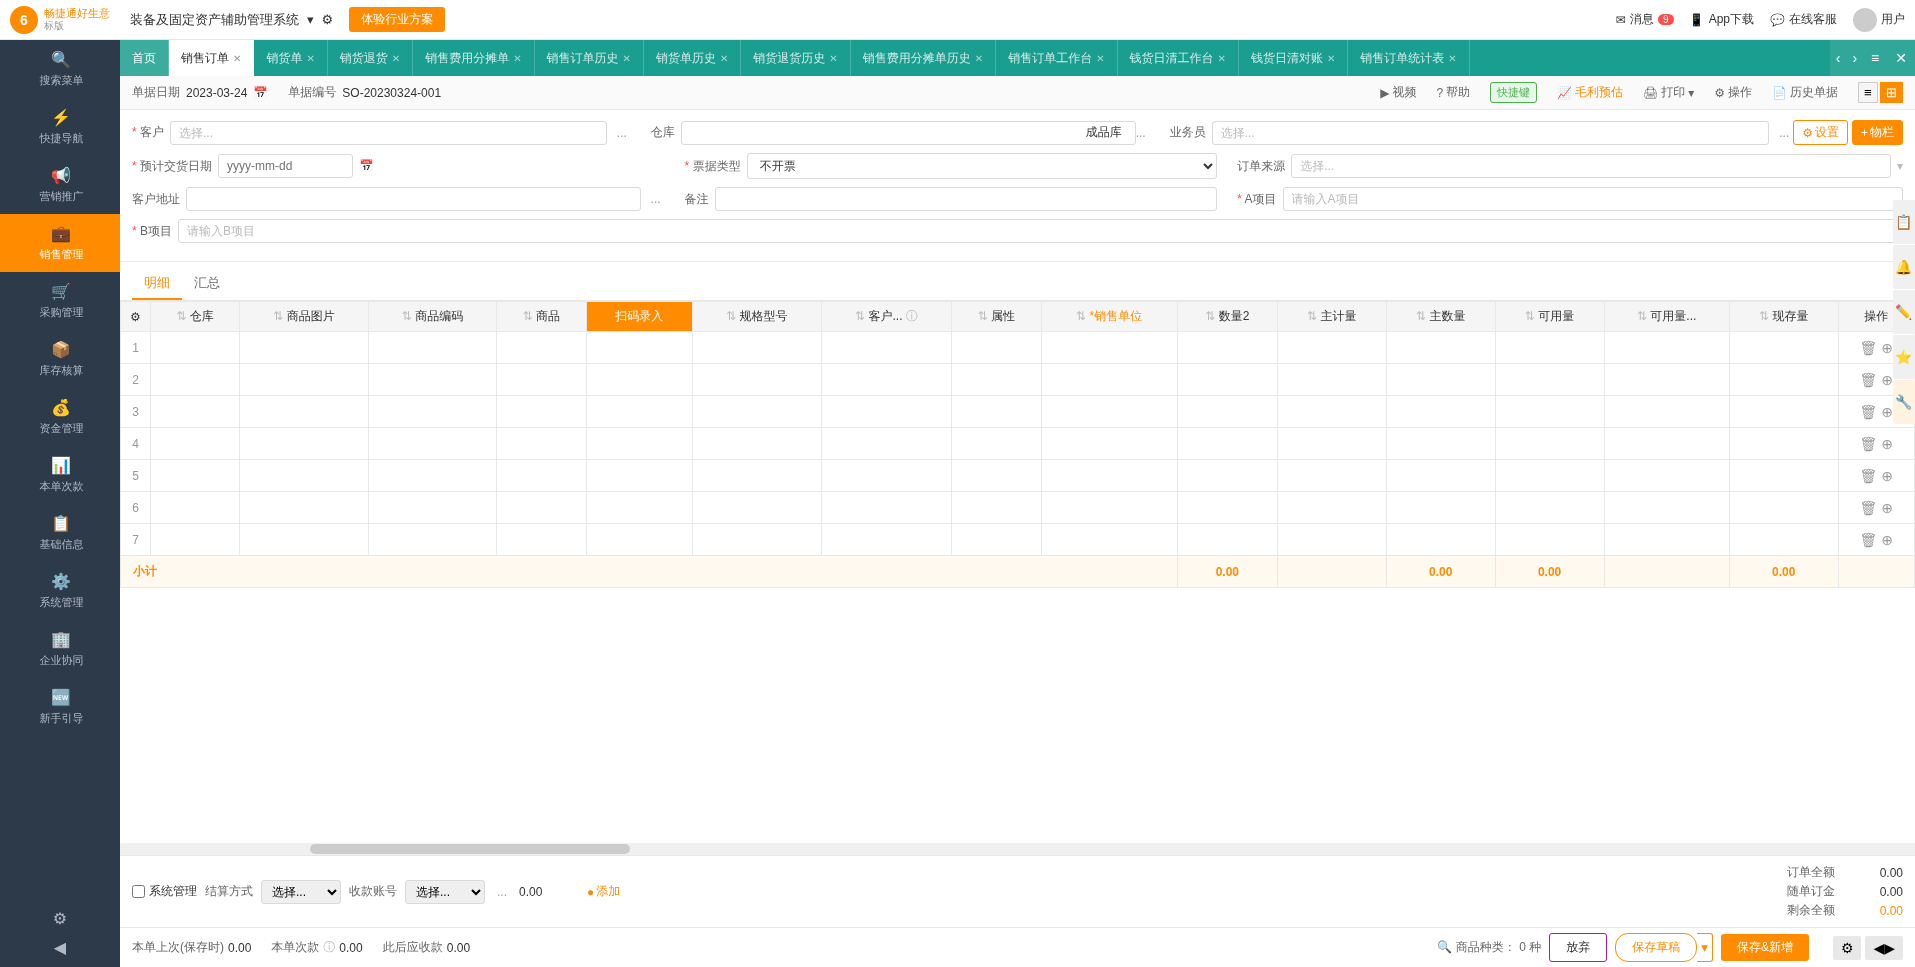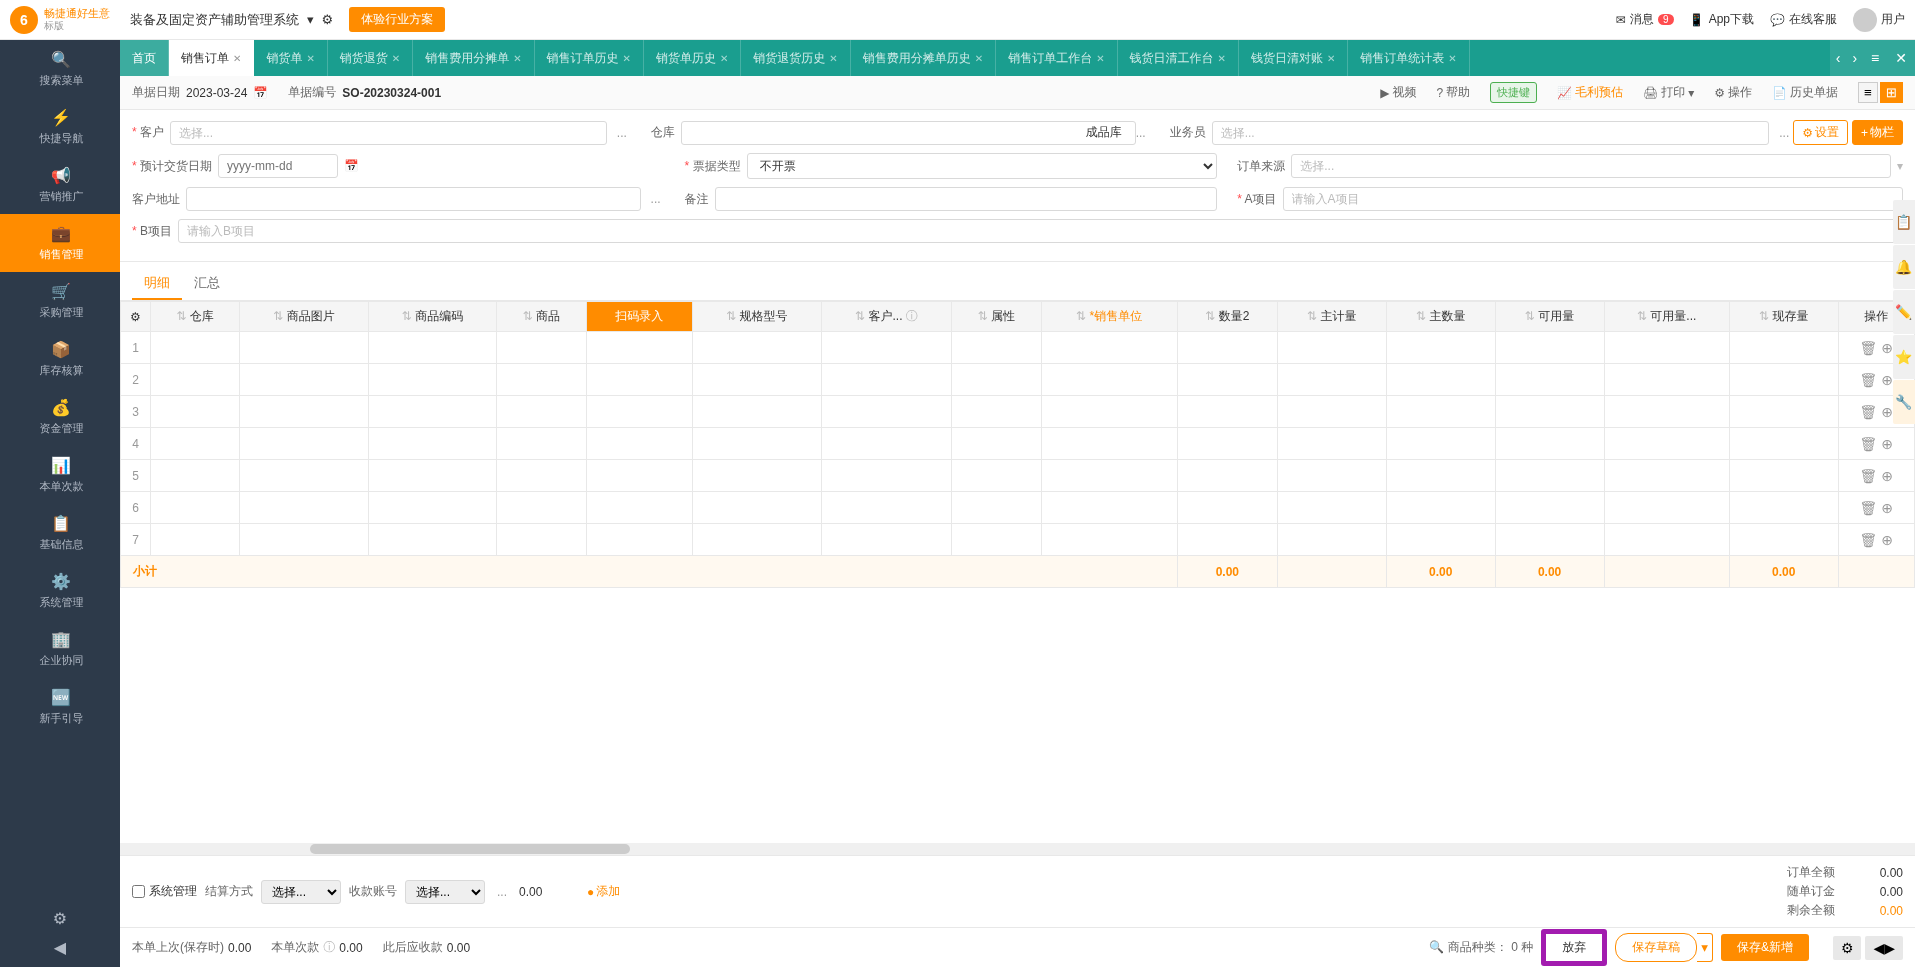--- a/index.html
+++ b/index.html
@@ -258,21 +258,21 @@
       cursor: pointer;
       padding: 0 4px;
     }
     .form-date-input {
       border: 1px solid #d9d9d9;
       border-radius: 3px;
       padding: 4px 8px;
       font-size: 12px;
       color: #333;
       background: #fff;
-      width: 120px;
+      width: 135px;
     }
     .cal-icon { color: #bbb; cursor: pointer; }
     .dropdown-arrow { color: #bbb; cursor: pointer; }
 
     
     .detail-tabs {
       display: flex;
       padding: 0 12px;
       border-bottom: 1px solid #e8e8e8;
       margin-top: 6px;
@@ -428,21 +428,21 @@
     .stat-label { color: #666; }
     .stat-value { color: #333; }
     .bottom-right {
       margin-left: auto;
       display: flex;
       align-items: center;
       gap: 8px;
     }
     .product-count { color: #666; font-size: 12px; }
     .discard-btn {
-      border: 5px solid #a21caf;
+      border: 1px solid #a21caf;
       background: #fff;
       padding: 5px 16px;
       border-radius: 3px;
       cursor: pointer;
       font-size: 12px;
       color: #333;
     }
     .save-draft-btn {
       border: 1px solid #ff8c00;
       background: #fff;
@@ -503,21 +503,21 @@
       gap: 20px;
       flex-shrink: 0;
     }
     .header-field {
       display: flex;
       align-items: center;
       gap: 6px;
     }
     .header-label { color: #666; white-space: nowrap; font-size: 12px; }
     .header-value { color: #333; font-size: 12px; }
-    .bill-number { color: #333; font-weight: bold; }
+    .bill-number { color: #333; font-weight: normal; }
   </style>
 </head>
 <body>
 
 <div class="top-bar">
   <div class="logo-area">
     <div class="logo-icon">6</div>
     <div class="logo-text">
       <div>畅捷通好生意</div>
       <div style="font-size:10px;color:#999;">标版</div>

